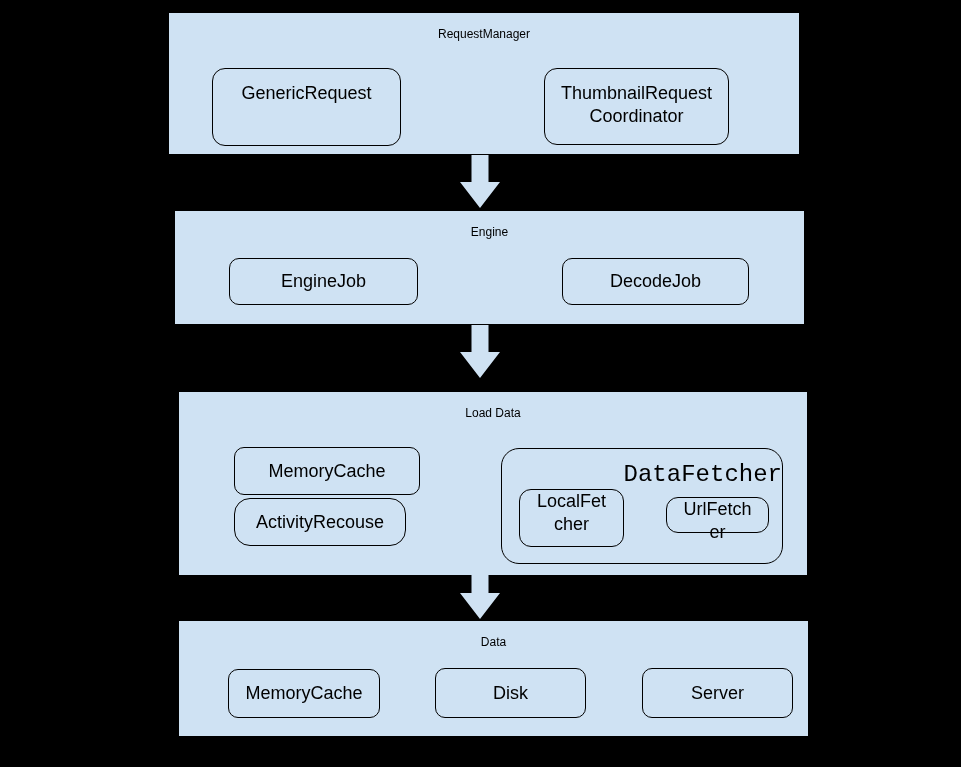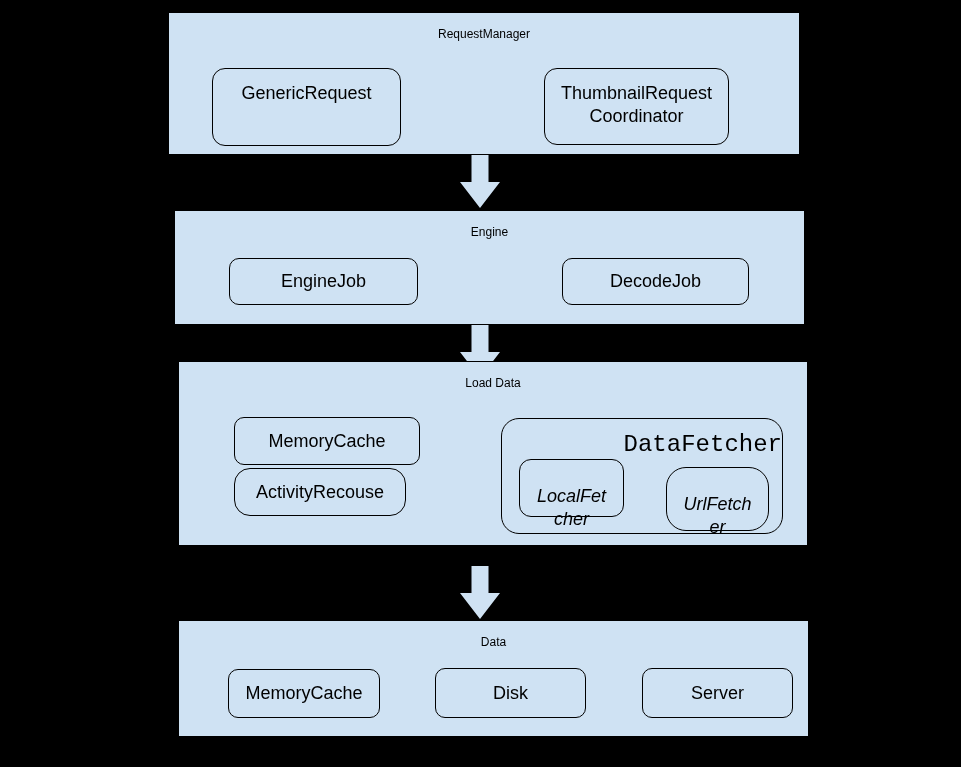--- a/index.html
+++ b/index.html
@@ -40,23 +40,22 @@
   .node.center {
     display: flex;
     align-items: center;
     justify-content: center;
     margin-left: 16px;
   }
   .node.top-text {
     padding-top: 13px;
   }
   .node.overflow-text {
-    padding-top: 25px;
+    padding-top: 0;
     overflow: visible;
-    font-style: italic;
   }
   .node .line { display: block; }
   .group-title {
     text-align: right;
     padding-top: 14px;
     font-size: 24px;
     line-height: 23px;
     font-family: Liberation Mono, monospace;
   }
   .arrow {
@@ -74,26 +73,26 @@
   #node-thumbnail-request { left: 375px; top: 55px; width: 185px; height: 77px; border-radius: 13px; }
 
   #arrow-1 { left: 460px; top: 155px; }
   #arrow-2 { left: 460px; top: 325px; }
   #arrow-3 { left: 460px; top: 566px; }
 
   #sec-engine { left: 174px; top: 210px; width: 631px; height: 115px; }
   #node-engine-job { left: 38px;  top: 47px; width: 189px; height: 47px; border-radius: 10px; }
   #node-decode-job { left: 371px; top: 47px; width: 187px; height: 47px; border-radius: 10px; }
 
-  #sec-load-data { left: 178px; top: 361px; width: 630px; height: 185px; }
+  #sec-load-data { left: 178px; top: 391px; width: 630px; height: 185px; }
   #node-ld-memory-cache   { left: 39px; top: 55px;  width: 186px; height: 48px; border-radius: 10px; }
   #node-activity-recouse  { left: 39px; top: 106px; width: 172px; height: 48px; border-radius: 16px; }
   #group-data-fetcher     { left: 322px; top: 56px; width: 282px; height: 116px; border-radius: 18px; }
   #node-local-fetcher { left: 17px;  top: 40px; width: 105px; height: 58px; border-radius: 12px; }
-  #node-url-fetcher   { left: 164px; top: 48px; width: 103px; height: 64px; border-radius: 20px; }
+  #node-url-fetcher   { left: 164px; top: 48px; width: 103px; height: 36px; border-radius: 12px; }
 
   #sec-data { left: 178px; top: 620px; width: 631px; height: 117px; }
   #node-d-memory-cache { left: 33px;  top: 48px; width: 152px; height: 49px; border-radius: 10px; }
   #node-disk           { left: 240px; top: 47px; width: 151px; height: 50px; border-radius: 10px; }
   #node-server         { left: 447px; top: 47px; width: 151px; height: 50px; border-radius: 10px; }
 </style>
 </head>
 <body>
 
 <div class="stage">

